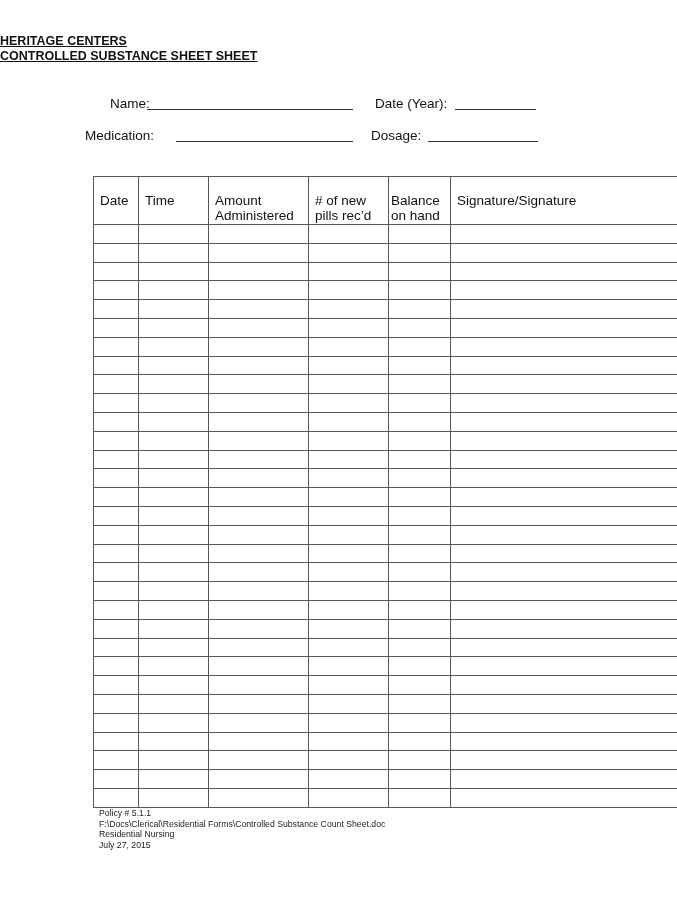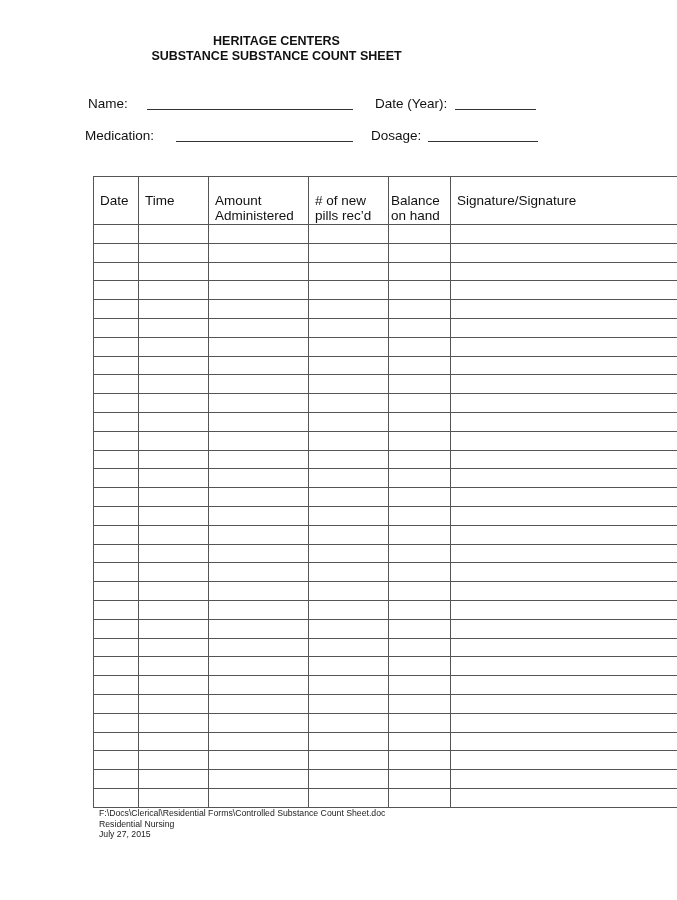--- a/index.html
+++ b/index.html
@@ -1,35 +1,35 @@
 <!DOCTYPE html>
 <html><head>
 <meta charset="utf-8">
 <style>
   html, body { margin:0; padding:0; background:#fff; }
   body { width:677px; height:900px; position:relative; font-family:"Liberation Sans", sans-serif; color:#111; overflow:hidden; }
-  .title { position:absolute; left:0; width:553px; text-align:center; font-weight:bold; font-size:12.5px; }
+  .title { position:absolute; left:0; width:553px; font-weight:bold; font-size:12.5px;text-decoration:underline; }
   .t1 { top:34px; }
   .t2 { top:49px; }
   .field-label { position:absolute; font-size:13.5px; }
   .line { position:absolute; border-bottom:1px solid #333; height:0; }
   table { position:absolute; left:93px; top:176px; width:653px; border-collapse:collapse; table-layout:fixed; }
   td, th { border:1px solid #555; padding:0; }
   th { font-weight:normal; font-size:13.5px; text-align:left; vertical-align:top; padding:16px 5px 0 6px; height:31px; line-height:15px; }
   th.bal { text-align:left; padding-left:2px; padding-right:4px; }
   tr.r td { height:17.8px; }
   .footer { position:absolute; left:99px; top:808px; font-size:8.7px; line-height:10.5px; color:#222; }
 </style>
 </head>
 <body>
 
 <div class="title t1">HERITAGE CENTERS</div>
-<div class="title t2">SUBSTANCE SUBSTANCE COUNT SHEET</div>
-
-<span class="field-label" style="left:88px;top:96px;">Name:</span>
+<div class="title t2">CONTROLLED SUBSTANCE SHEET SHEET</div>
+
+<span class="field-label" style="left:110px;top:96px;">Name:</span>
 <div class="line" style="left:147px;top:109px;width:206px;"></div>
 <span class="field-label" style="left:375px;top:96px;">Date (Year):</span>
 <div class="line" style="left:455px;top:109px;width:81px;"></div>
 
 <span class="field-label" style="left:85px;top:128px;">Medication:</span>
 <div class="line" style="left:176px;top:141px;width:177px;"></div>
 <span class="field-label" style="left:371px;top:128px;">Dosage:</span>
 <div class="line" style="left:428px;top:141px;width:110px;"></div>
 
 <table>
@@ -312,16 +312,17 @@
         <td></td>
         <td></td>
         <td></td>
         <td></td>
         <td></td>
       </tr>
     </tbody>
 </table>
 
 <div class="footer">
+  <div>Policy # 5.1.1</div>
   <div>F:\Docs\Clerical\Residential Forms\Controlled Substance Count Sheet.doc</div>
   <div>Residential Nursing</div>
   <div>July 27, 2015</div>
 </div>
 
 </body></html>

